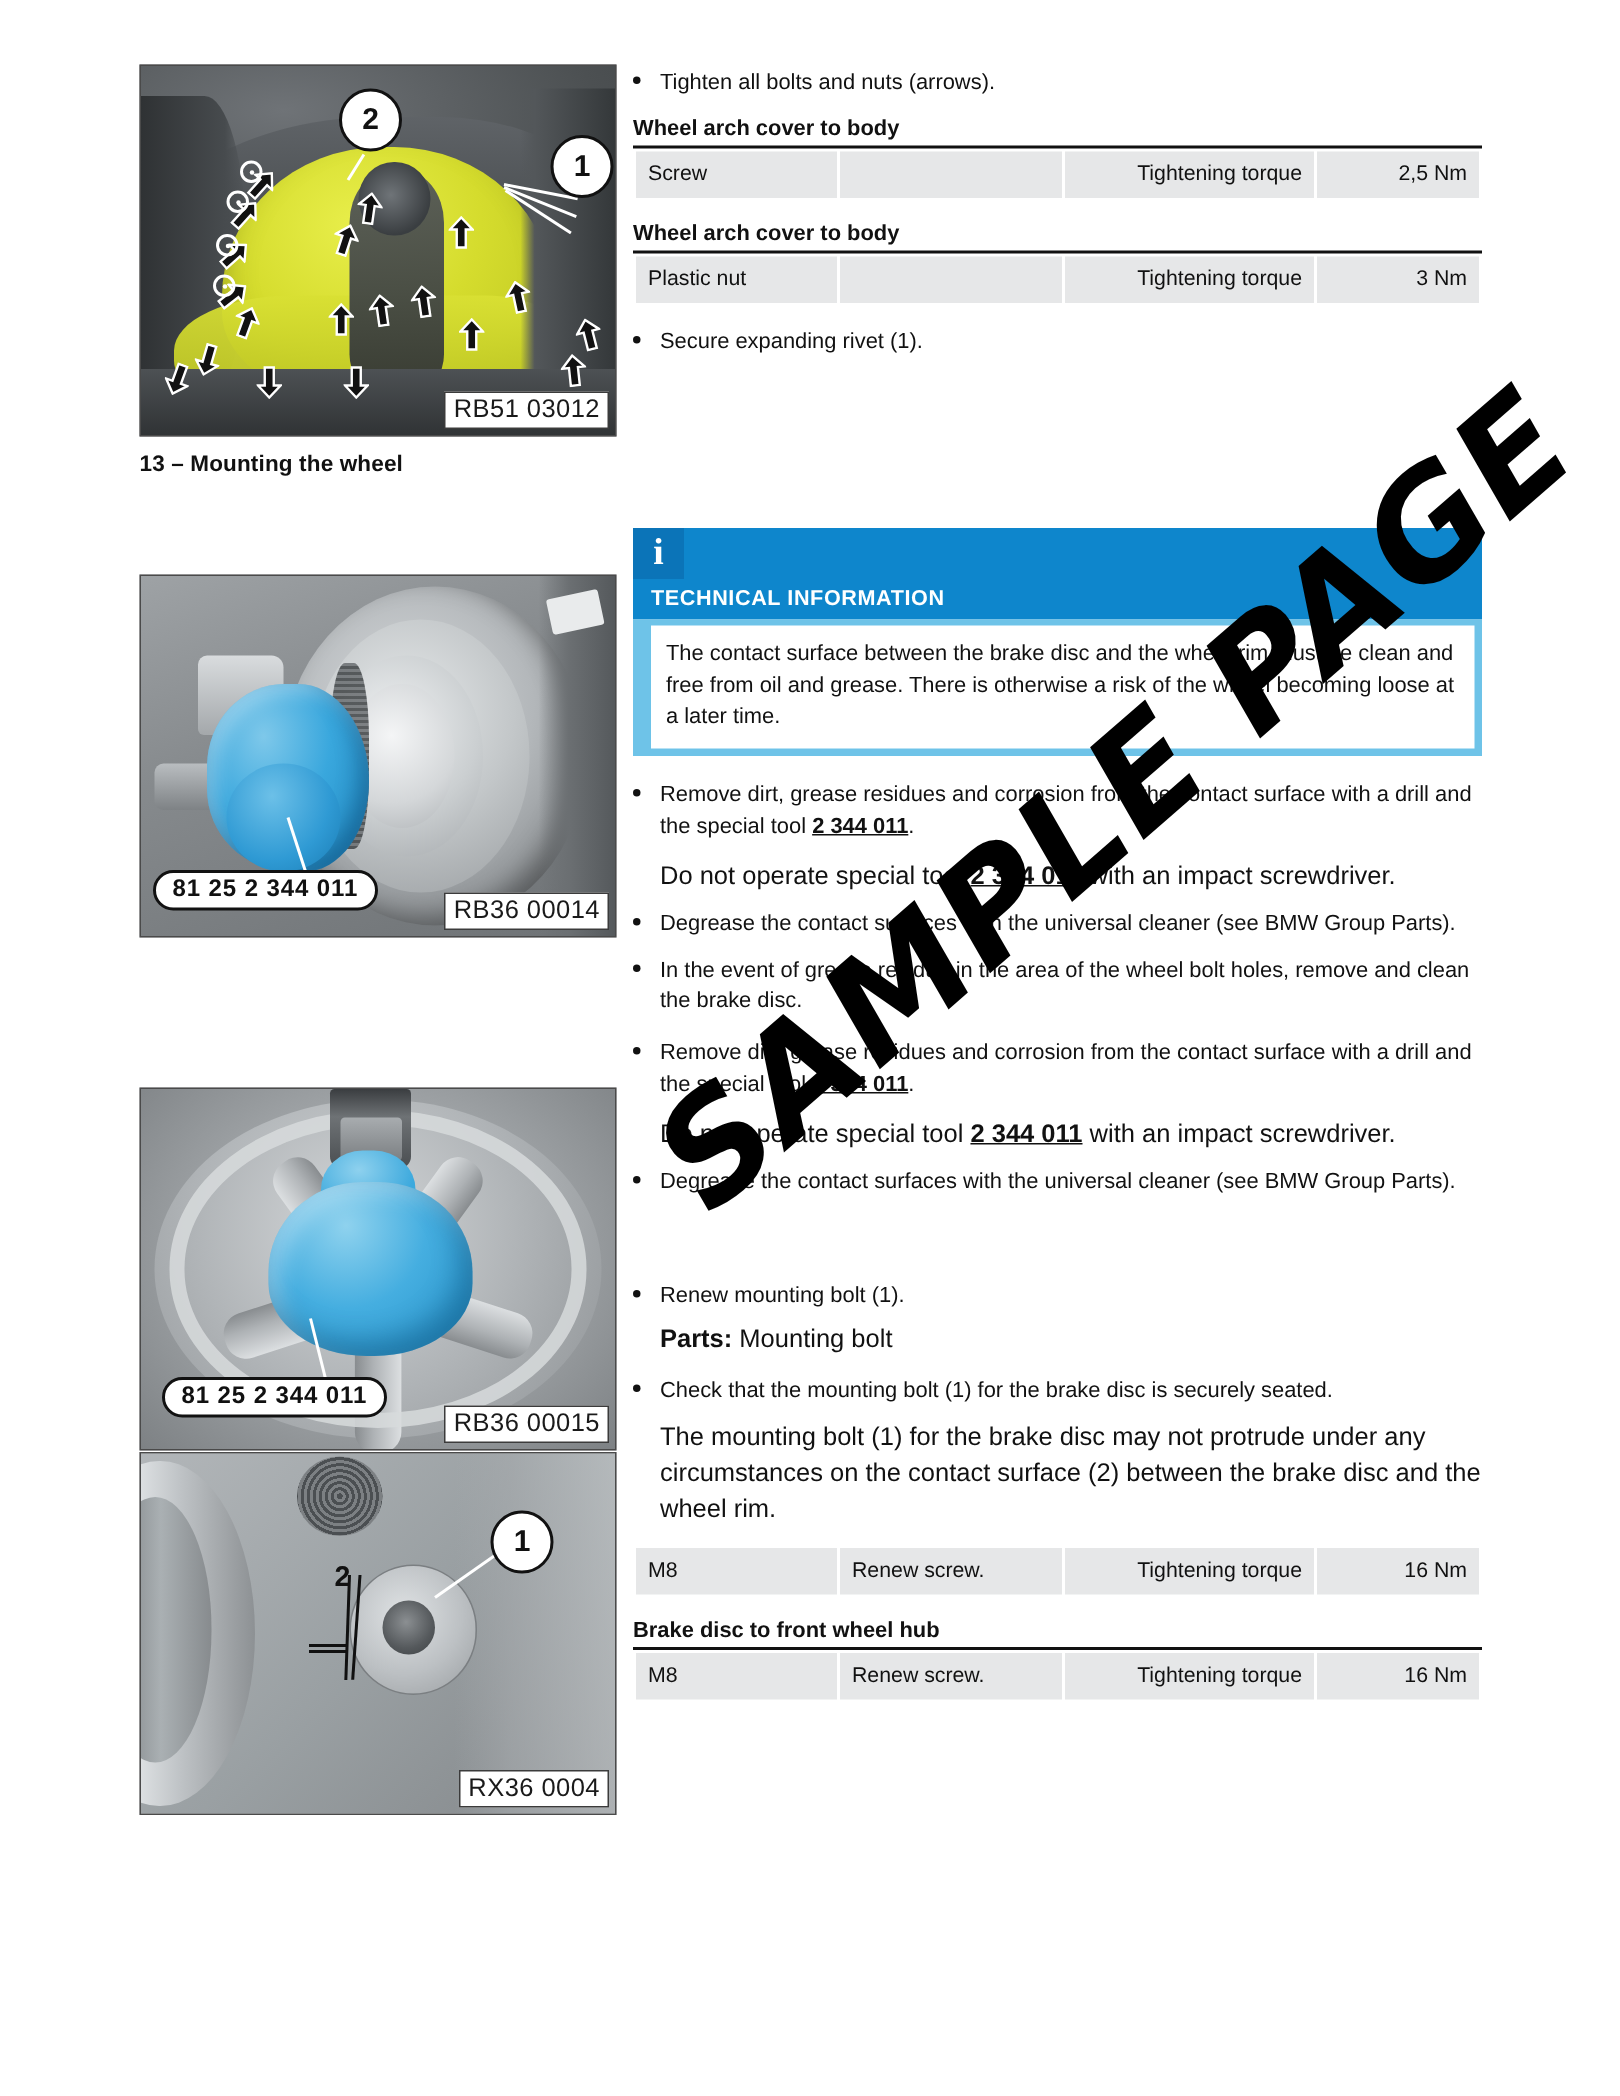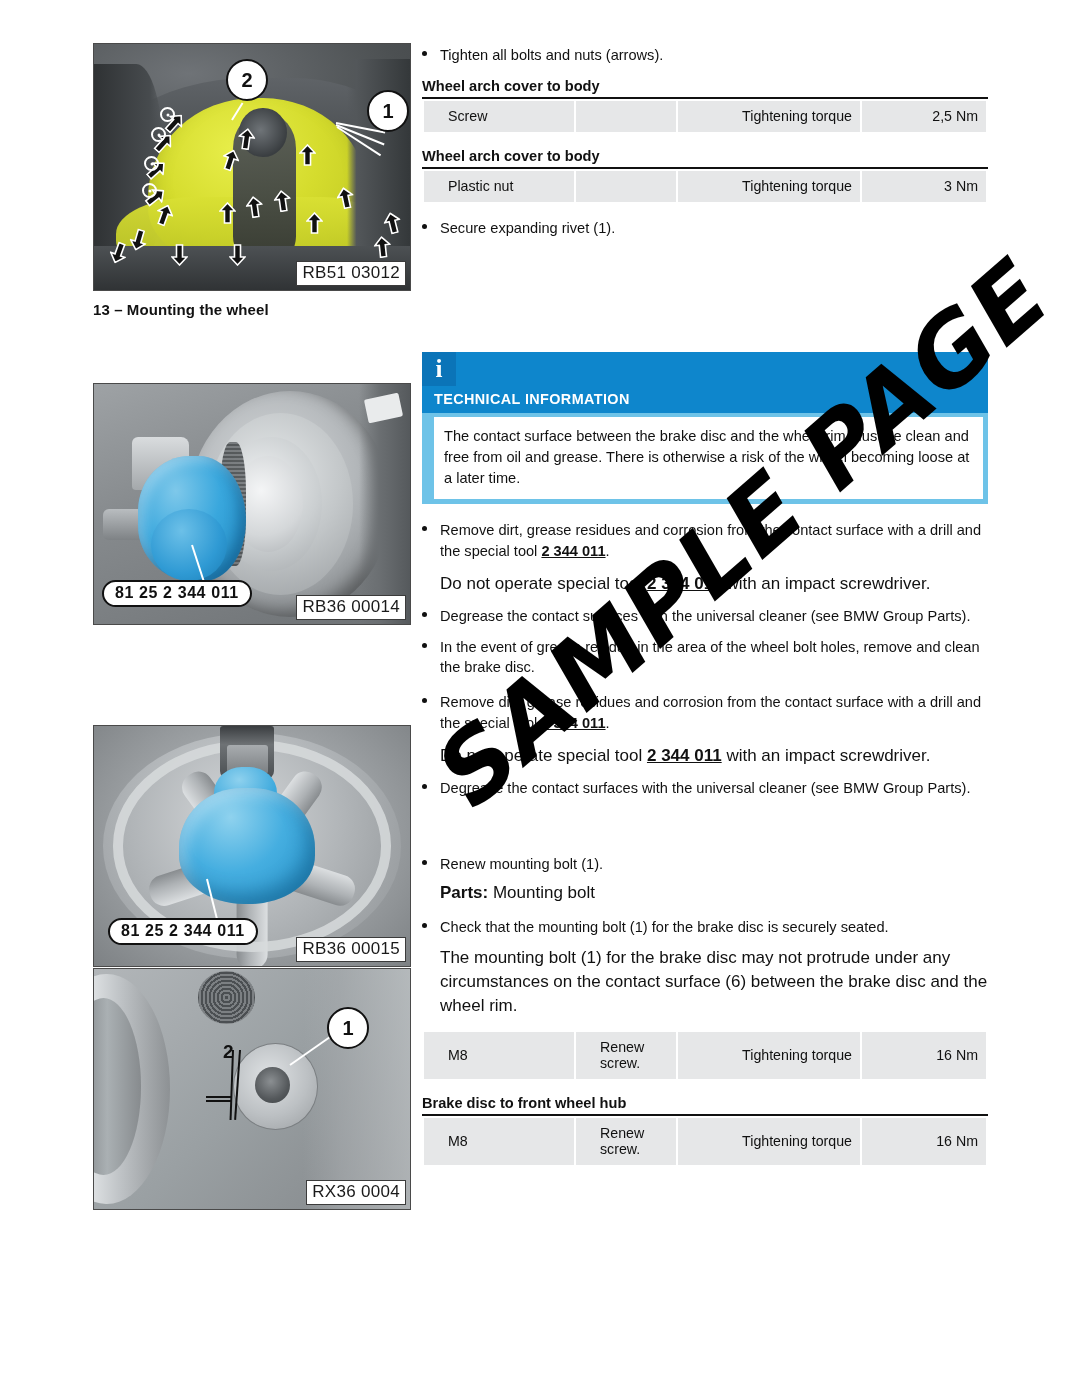--- a/index.html
+++ b/index.html
@@ -354,21 +354,21 @@
   .spec-table {
     width: 100%;
     border-collapse: separate;
     border-spacing: 2px 0;
     margin-bottom: 16px;
     table-layout: fixed;
   }
   .spec-table td {
     background: #e6e7e8;
     font-size: 14.2px;
-    padding: 7px 8px 8px 24px;
+    padding: 7px 8px 8px 8px;
     vertical-align: middle;
   }
   .spec-table td.c1 { width: 118px; }
   .spec-table td.c2 { width: auto; }
   .spec-table td.c3 { width: 150px; text-align: right; }
   .spec-table td.c4 { width: 92px; text-align: right; }
 
   
   .ti-wrap { margin: 0 0 16px 0; position: relative; }
   .ti-icon {
@@ -753,21 +753,21 @@
       <b>Parts:</b><span> Mounting bolt</span>
     </p>
 
     <div class="bullet-row" style="margin-bottom:8px;">
       <span class="bullet-dot">
           <i></i>
         </span>
       <span class="bullet-text">Check that the mounting bolt (1) for the brake disc is securely seated.</span>
     </div>
 
-    <p class="plain-par" style="margin-bottom:14px;">The mounting bolt (1) for the brake disc may not protrude under any circumstances on the contact surface (6) between the brake disc and the wheel rim.</p>
+    <p class="plain-par" style="margin-bottom:14px;">The mounting bolt (1) for the brake disc may not protrude under any circumstances on the contact surface (2) between the brake disc and the wheel rim.</p>
 
     <table class="spec-table">
       <tbody>
           <tr>
         <td class="c1">M8</td>
         <td class="c2">Renew screw.</td>
         <td class="c3">Tightening torque</td>
         <td class="c4">16 Nm</td>
       </tr>
     </tbody>

